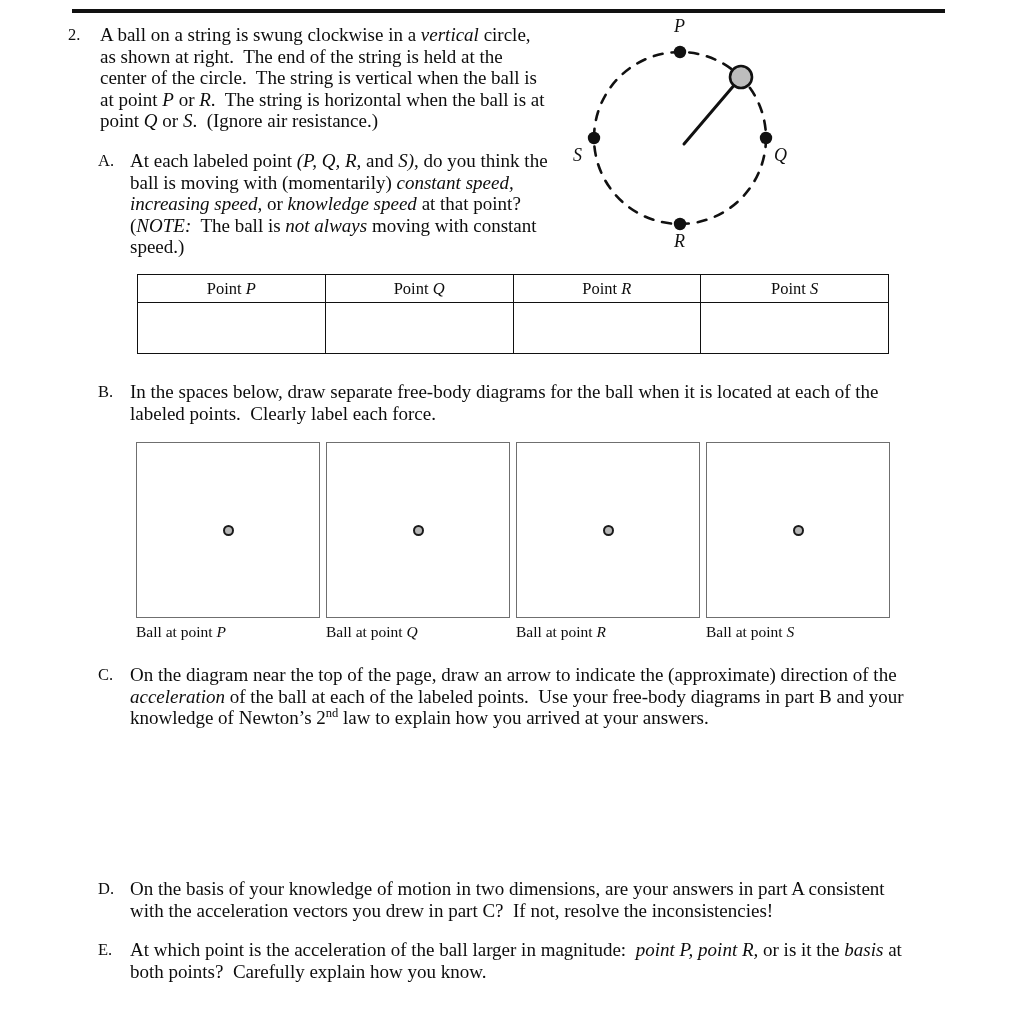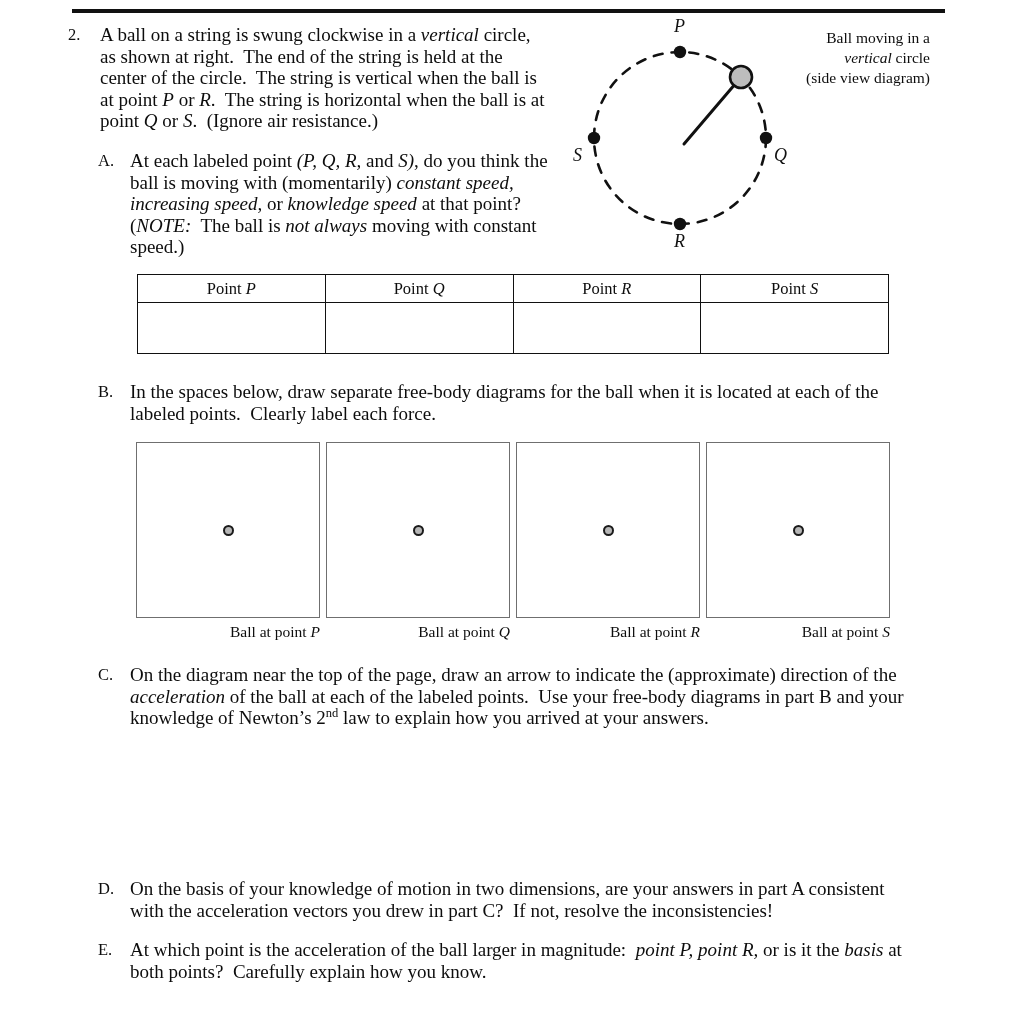--- a/index.html
+++ b/index.html
@@ -188,21 +188,21 @@
   #fbd-captions {
     position: absolute;
     left: 136px;
     top: 622px;
     width: 754px;
     display: flex;
     justify-content: space-between;
   }
   .fbd-caption {
     width: 184px;
-    text-align: right;
+    text-align: left;
     font-size: 15.5px;
     line-height: 19px;
   }
 </style>
 </head>
 <body>
 
 <div class="page">
 
   <div class="top-rule"></div>
@@ -221,21 +221,20 @@
       <circle cx="120" cy="206" r="6.2" fill="#111"></circle>
       <circle cx="34" cy="120" r="6.2" fill="#111"></circle>
       <circle cx="181" cy="59" r="11" fill="#bdbdbd" stroke="#111" stroke-width="2.6"></circle>
     </svg>
     <span class="diagram-label" style="left:114px; top:-2px;">P</span>
     <span class="diagram-label" style="left:214px; top:127px;">Q</span>
     <span class="diagram-label" style="left:114px; top:213px;">R</span>
     <span class="diagram-label" style="left:13px; top:127px;">S</span>
   </div>
 
-  <div id="diagram-caption">Ball moving in a<br><i>vertical</i> circle<br>(side view diagram)</div>
 
   <div class="item" id="part-a">
     <div class="item-marker">A.</div>
     <div class="item-body">At each labeled point <i>(P, Q, R,</i> and <i>S)</i>, do you think the ball is moving with (momentarily) <i>constant speed, increasing speed,</i> or <i>knowledge speed</i> at that point?&nbsp; (<i>NOTE:</i>&nbsp; The ball is <i>not always</i> moving with constant speed.)</div>
   </div>
 
   <table id="answer-table">
     <thead>
       <tr>
         <th><span>Point </span><i>P</i></th>

